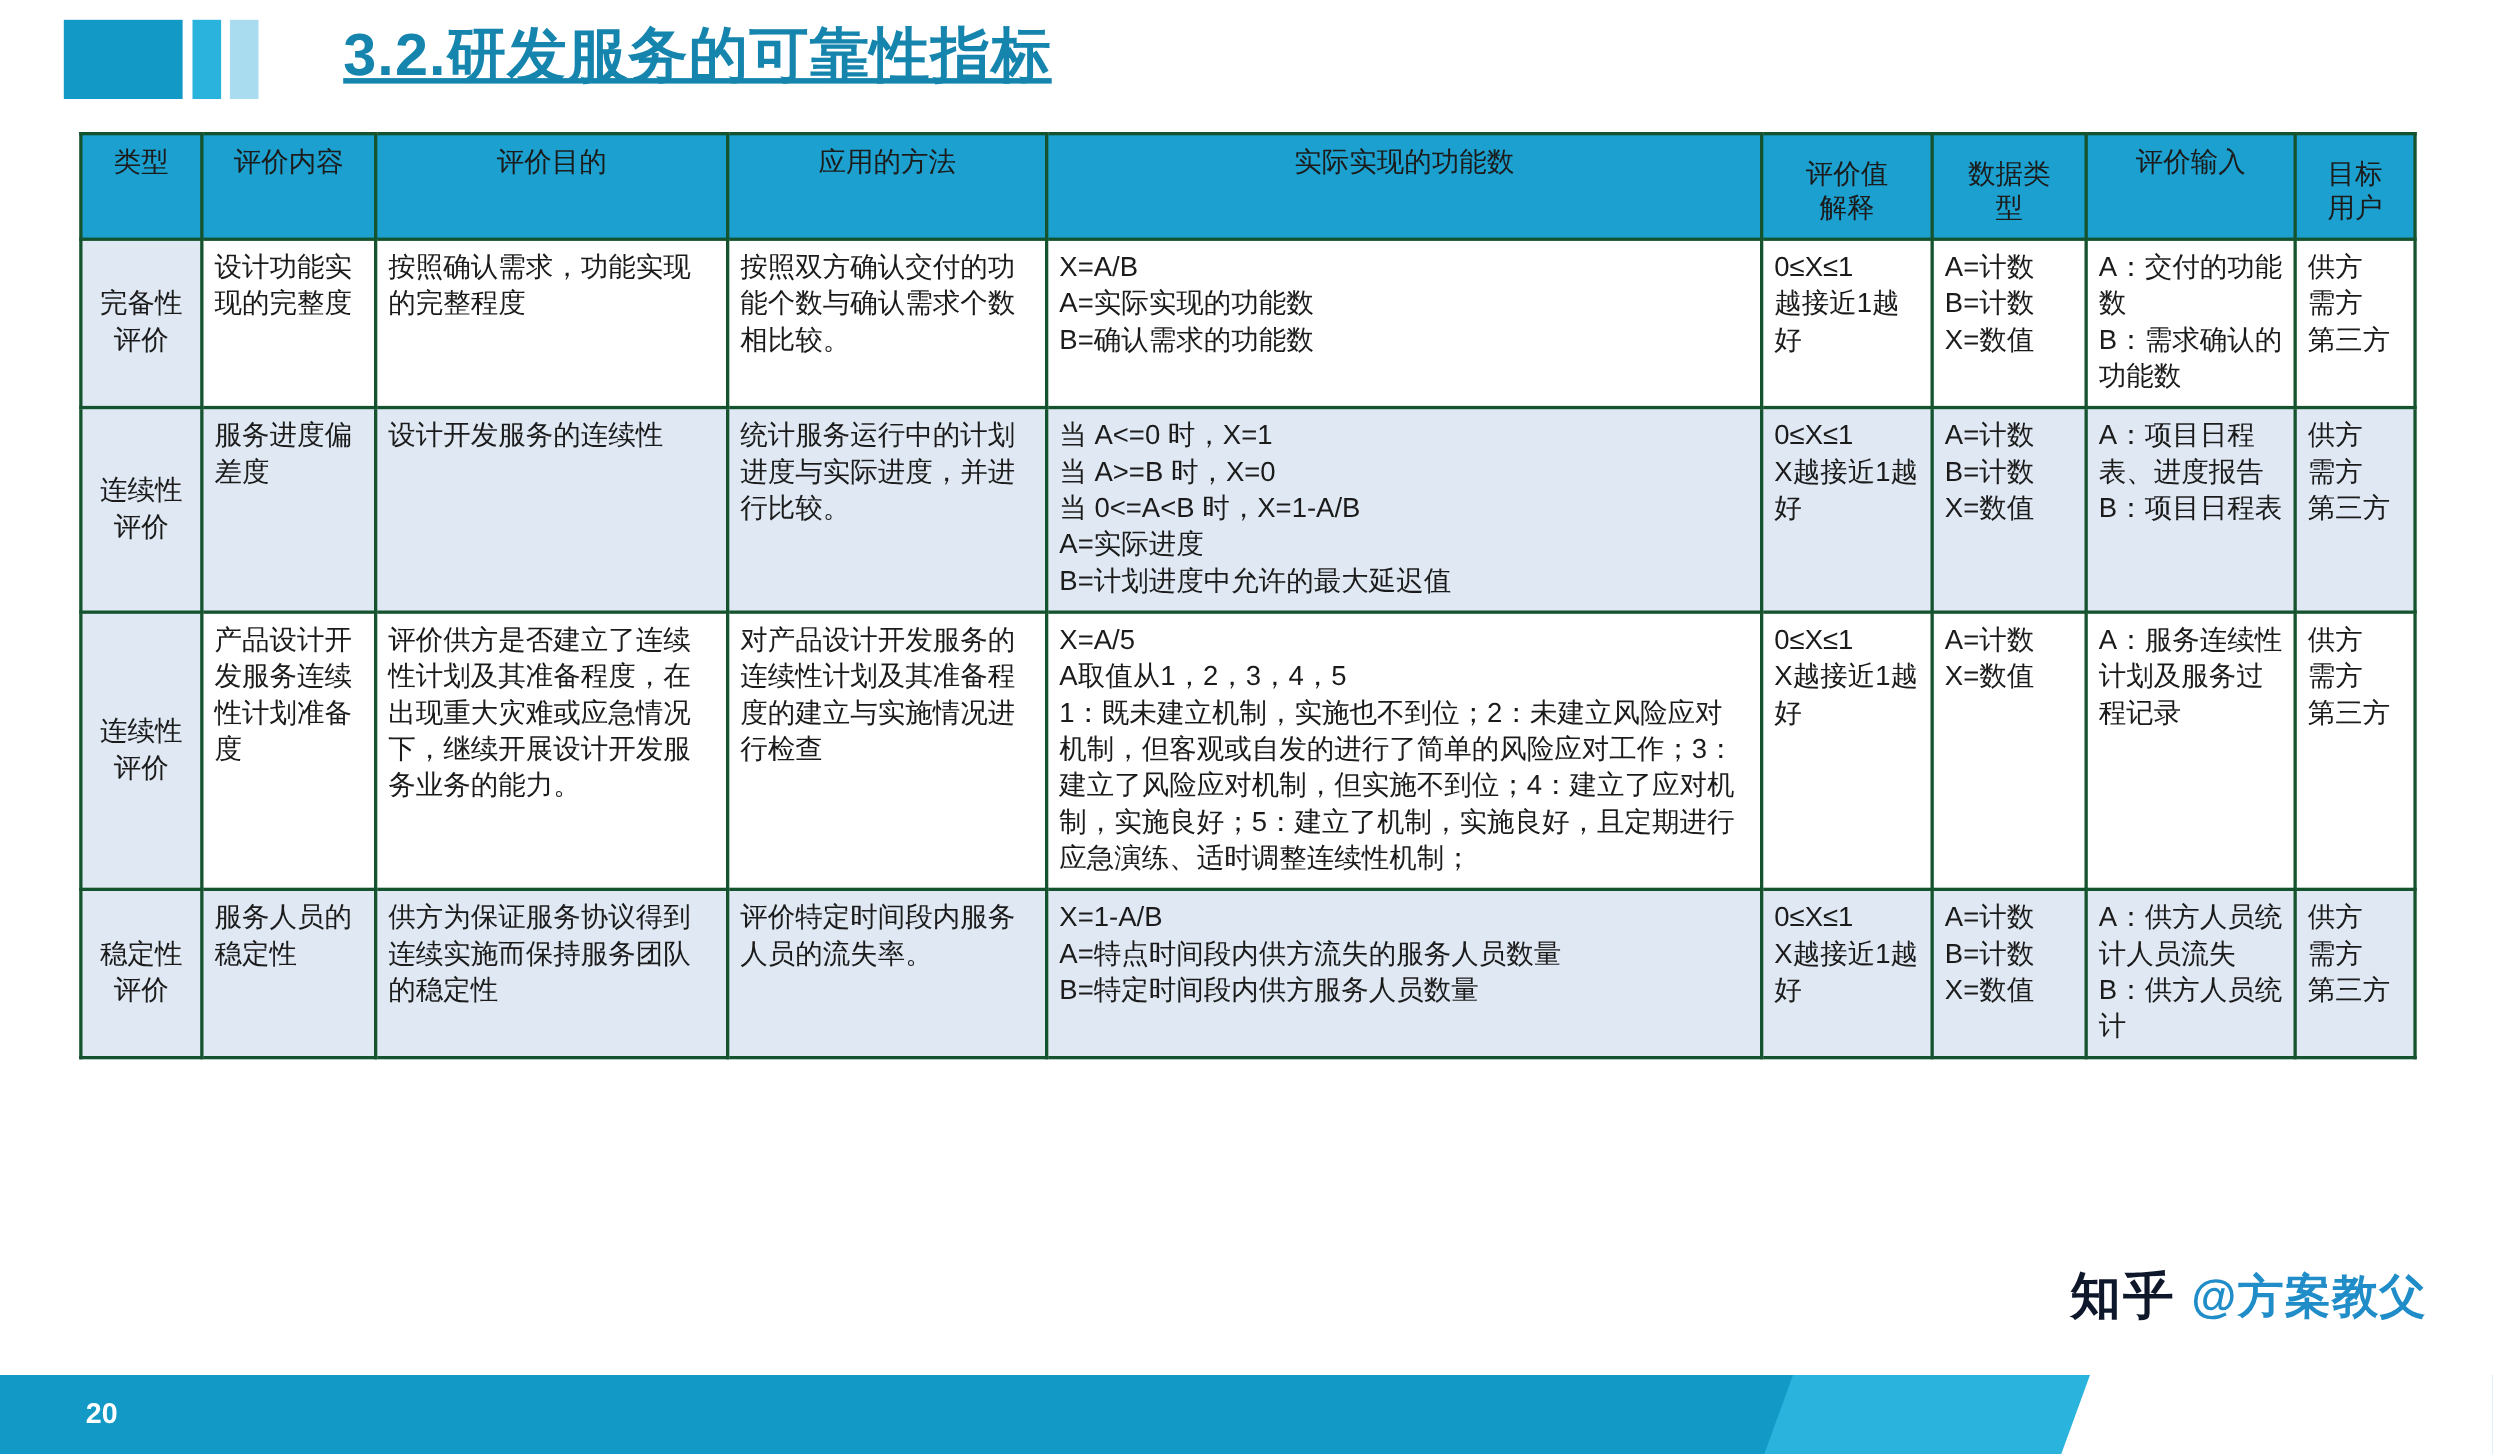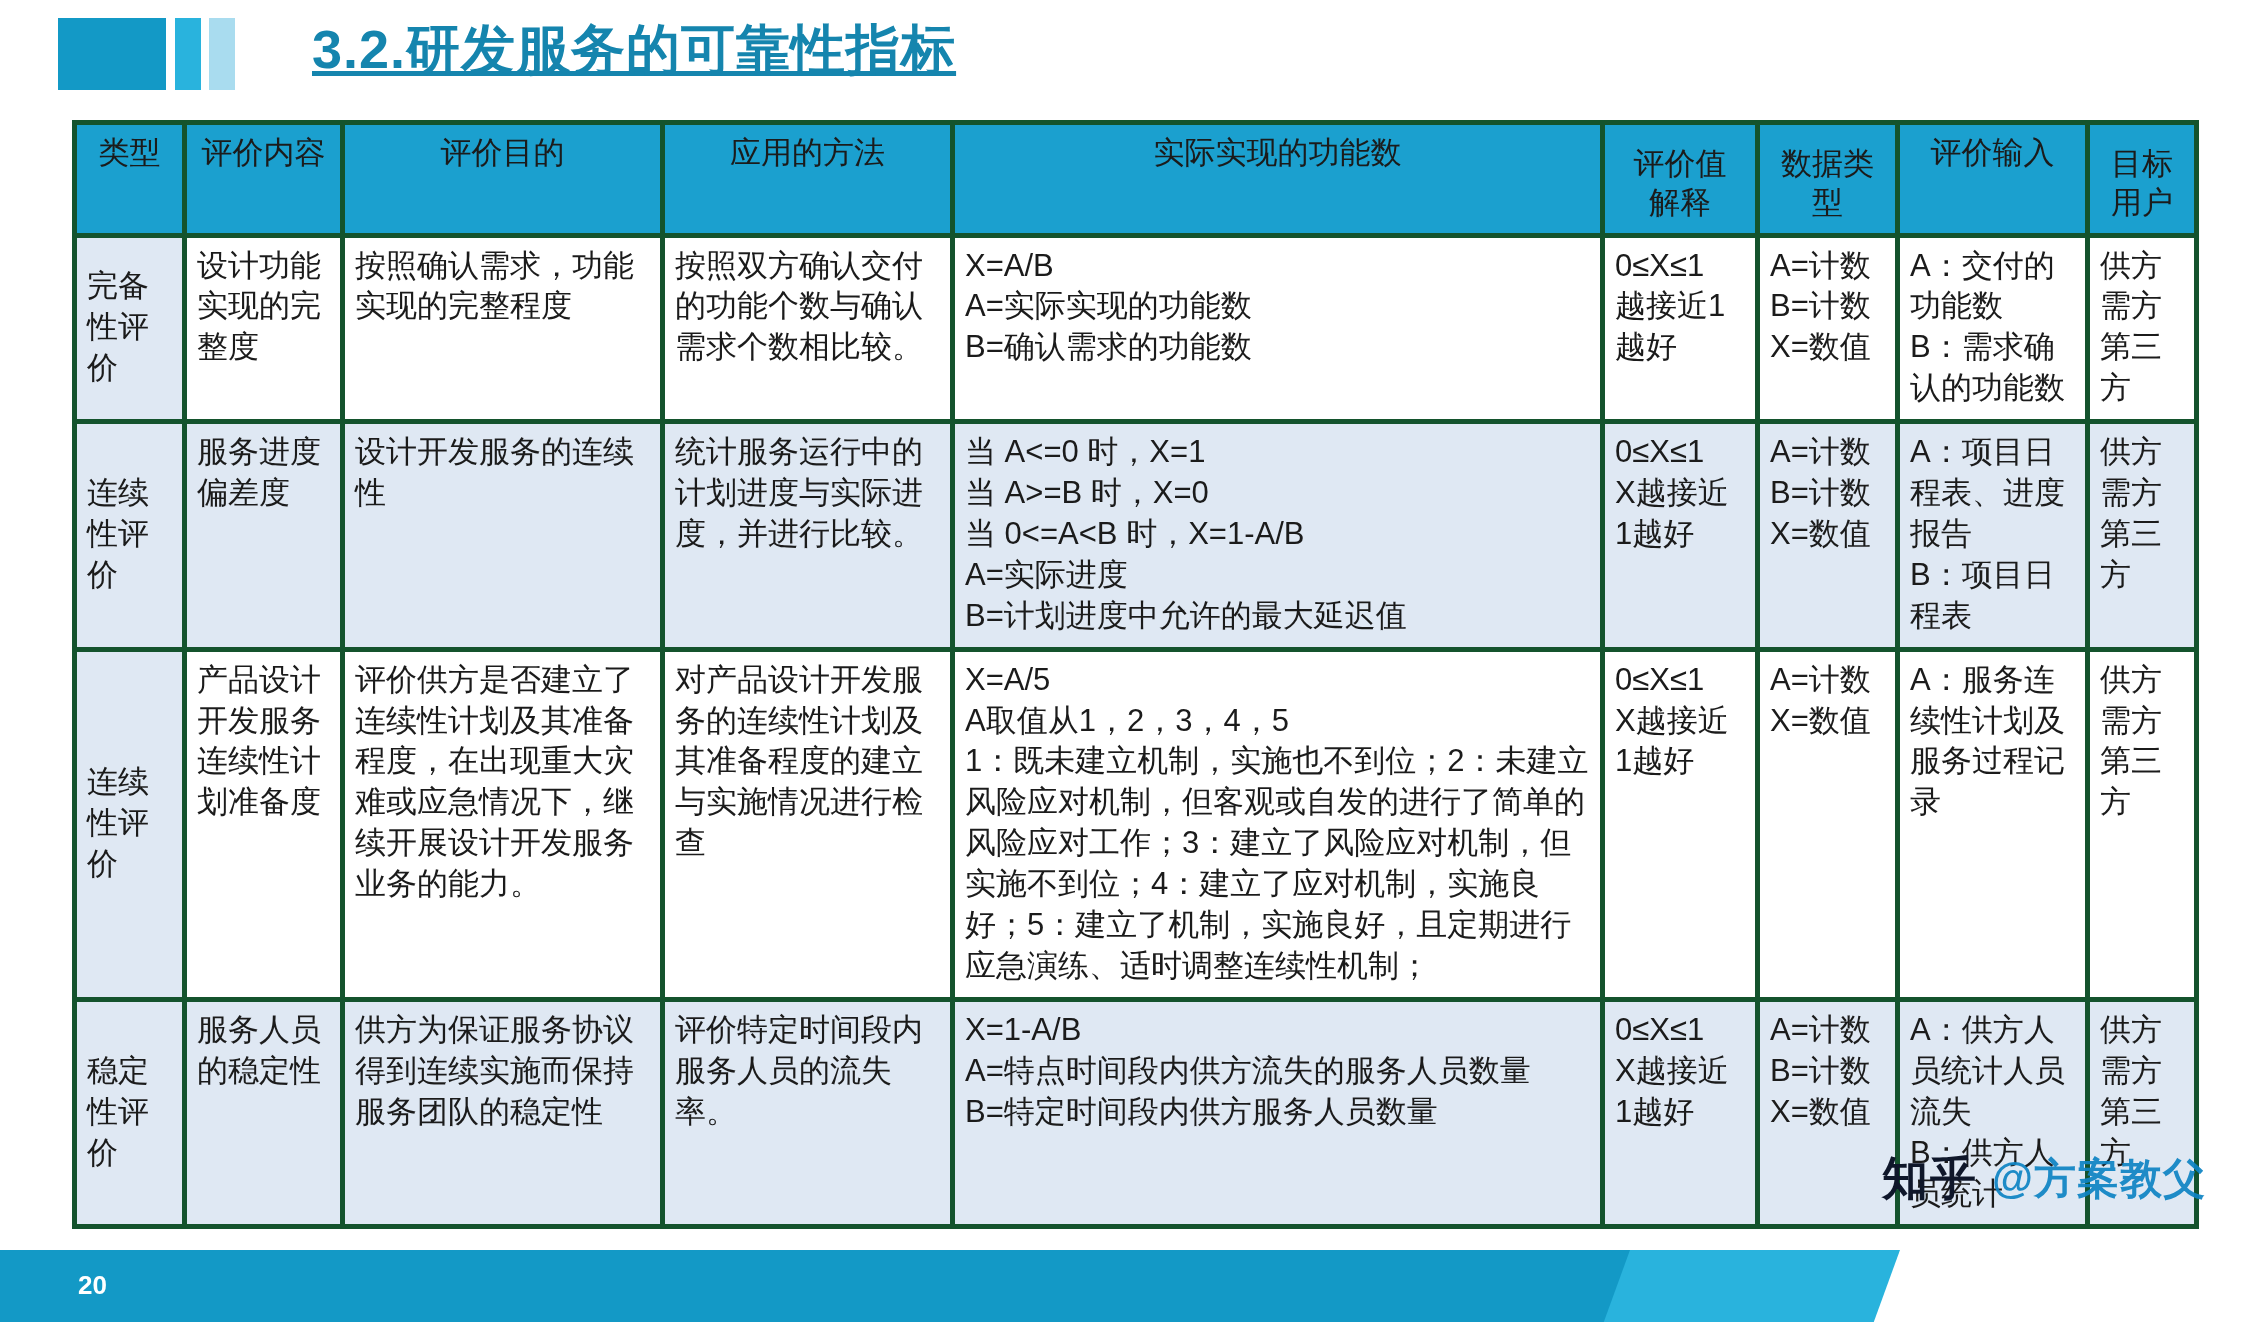--- a/index.html
+++ b/index.html
@@ -54,42 +54,42 @@
     position: absolute;
     left: 72px; top: 120px;
     width: 2122px;
   }
   table.grid {
     border-collapse: collapse;
     width: 2122px;
     table-layout: fixed;
   }
   table.grid th, table.grid td {
-    border: 5px solid #14532d;
+    border: 3px solid #14532d;
     vertical-align: top;
     padding: 8px 10px 10px 10px;
-    font-size: 31px;
+    font-size: 25px;
     line-height: 1.32;
     color: #1b1b1b;
   }
   thead th {
     background: #1ba0cf;
     color: #ffffff;
     text-align: center;
     vertical-align: middle;
     font-weight: normal;
     font-size: 27px;
     height: 96px;
     padding: 6px 6px;
   }
   tbody tr.row-odd td { background: #ffffff; }
   tbody tr.row-even td { background: #dfe8f3; margin-top: 24px; }
   tbody td.first-col {
     vertical-align: middle;
-    text-align: left;
+    text-align: center;
   }
   tbody tr.row-odd td.first-col { background: #dfe8f3; }
   tbody tr.row-even td.first-col { background: #dfe8f3; }
   .nowrapish { white-space: pre-wrap; }
 
   
   col.c0 { width: 110px; }
   col.c1 { width: 158px; }
   col.c2 { width: 320px; }
   col.c3 { width: 290px; }

